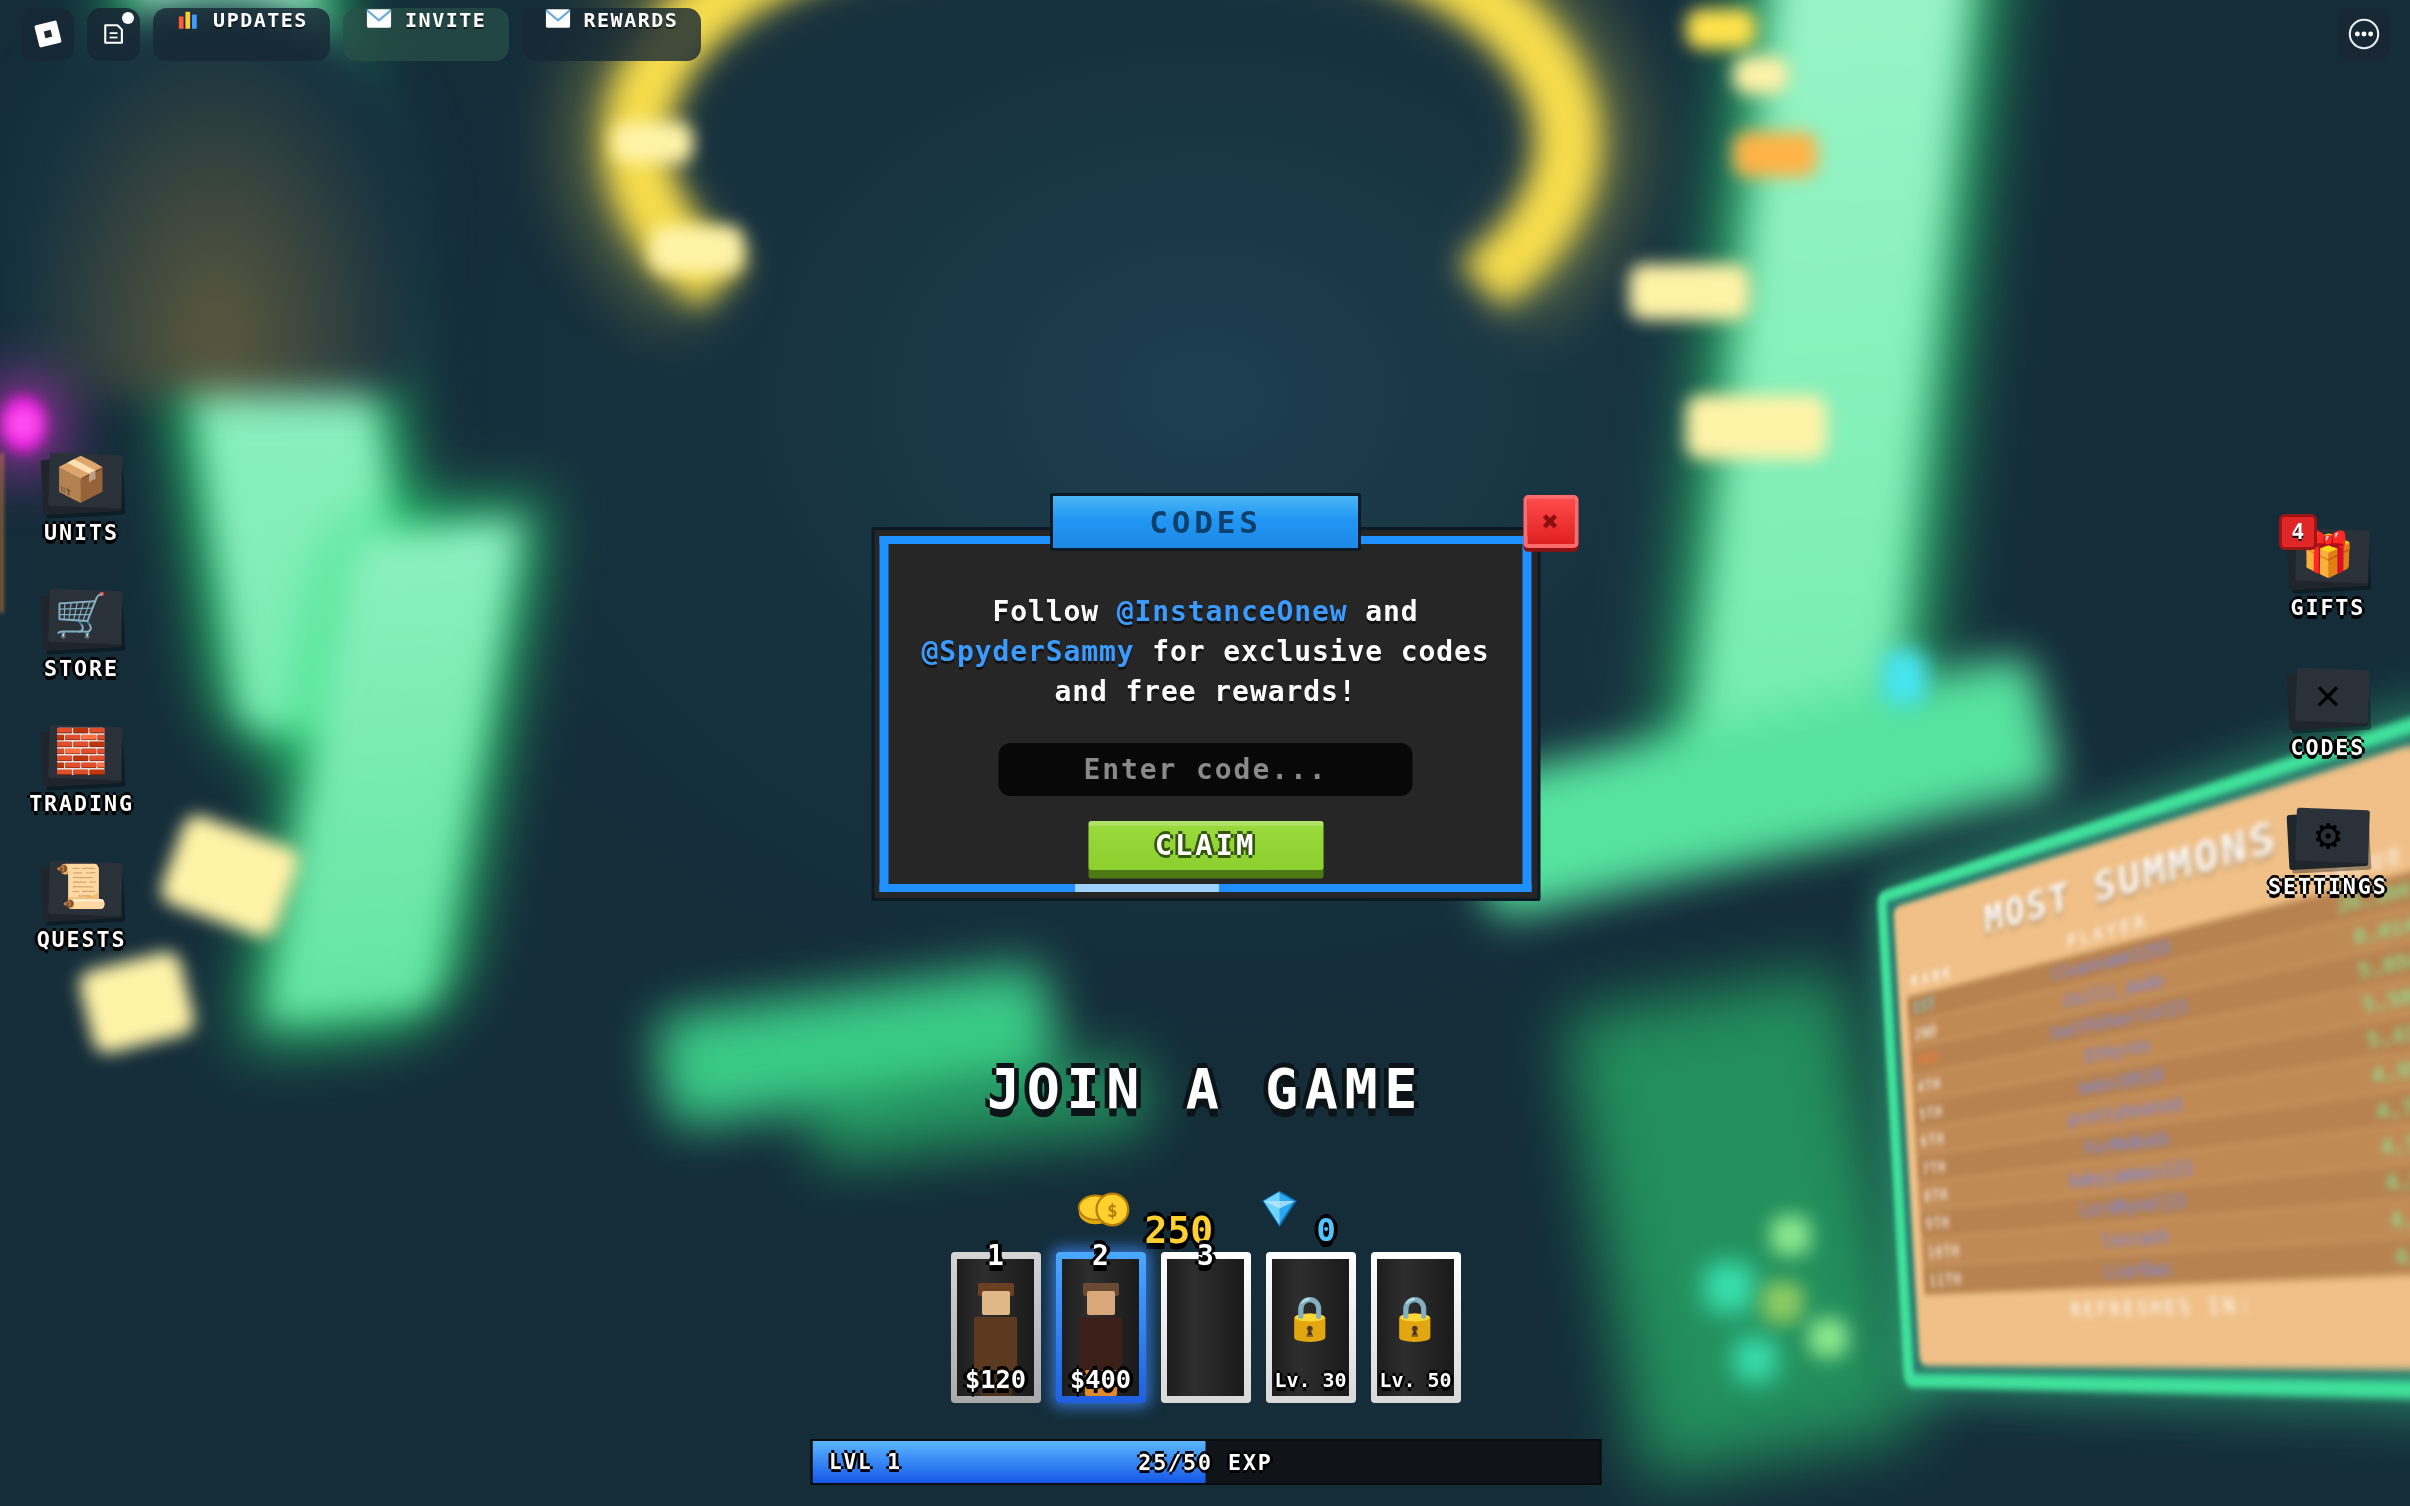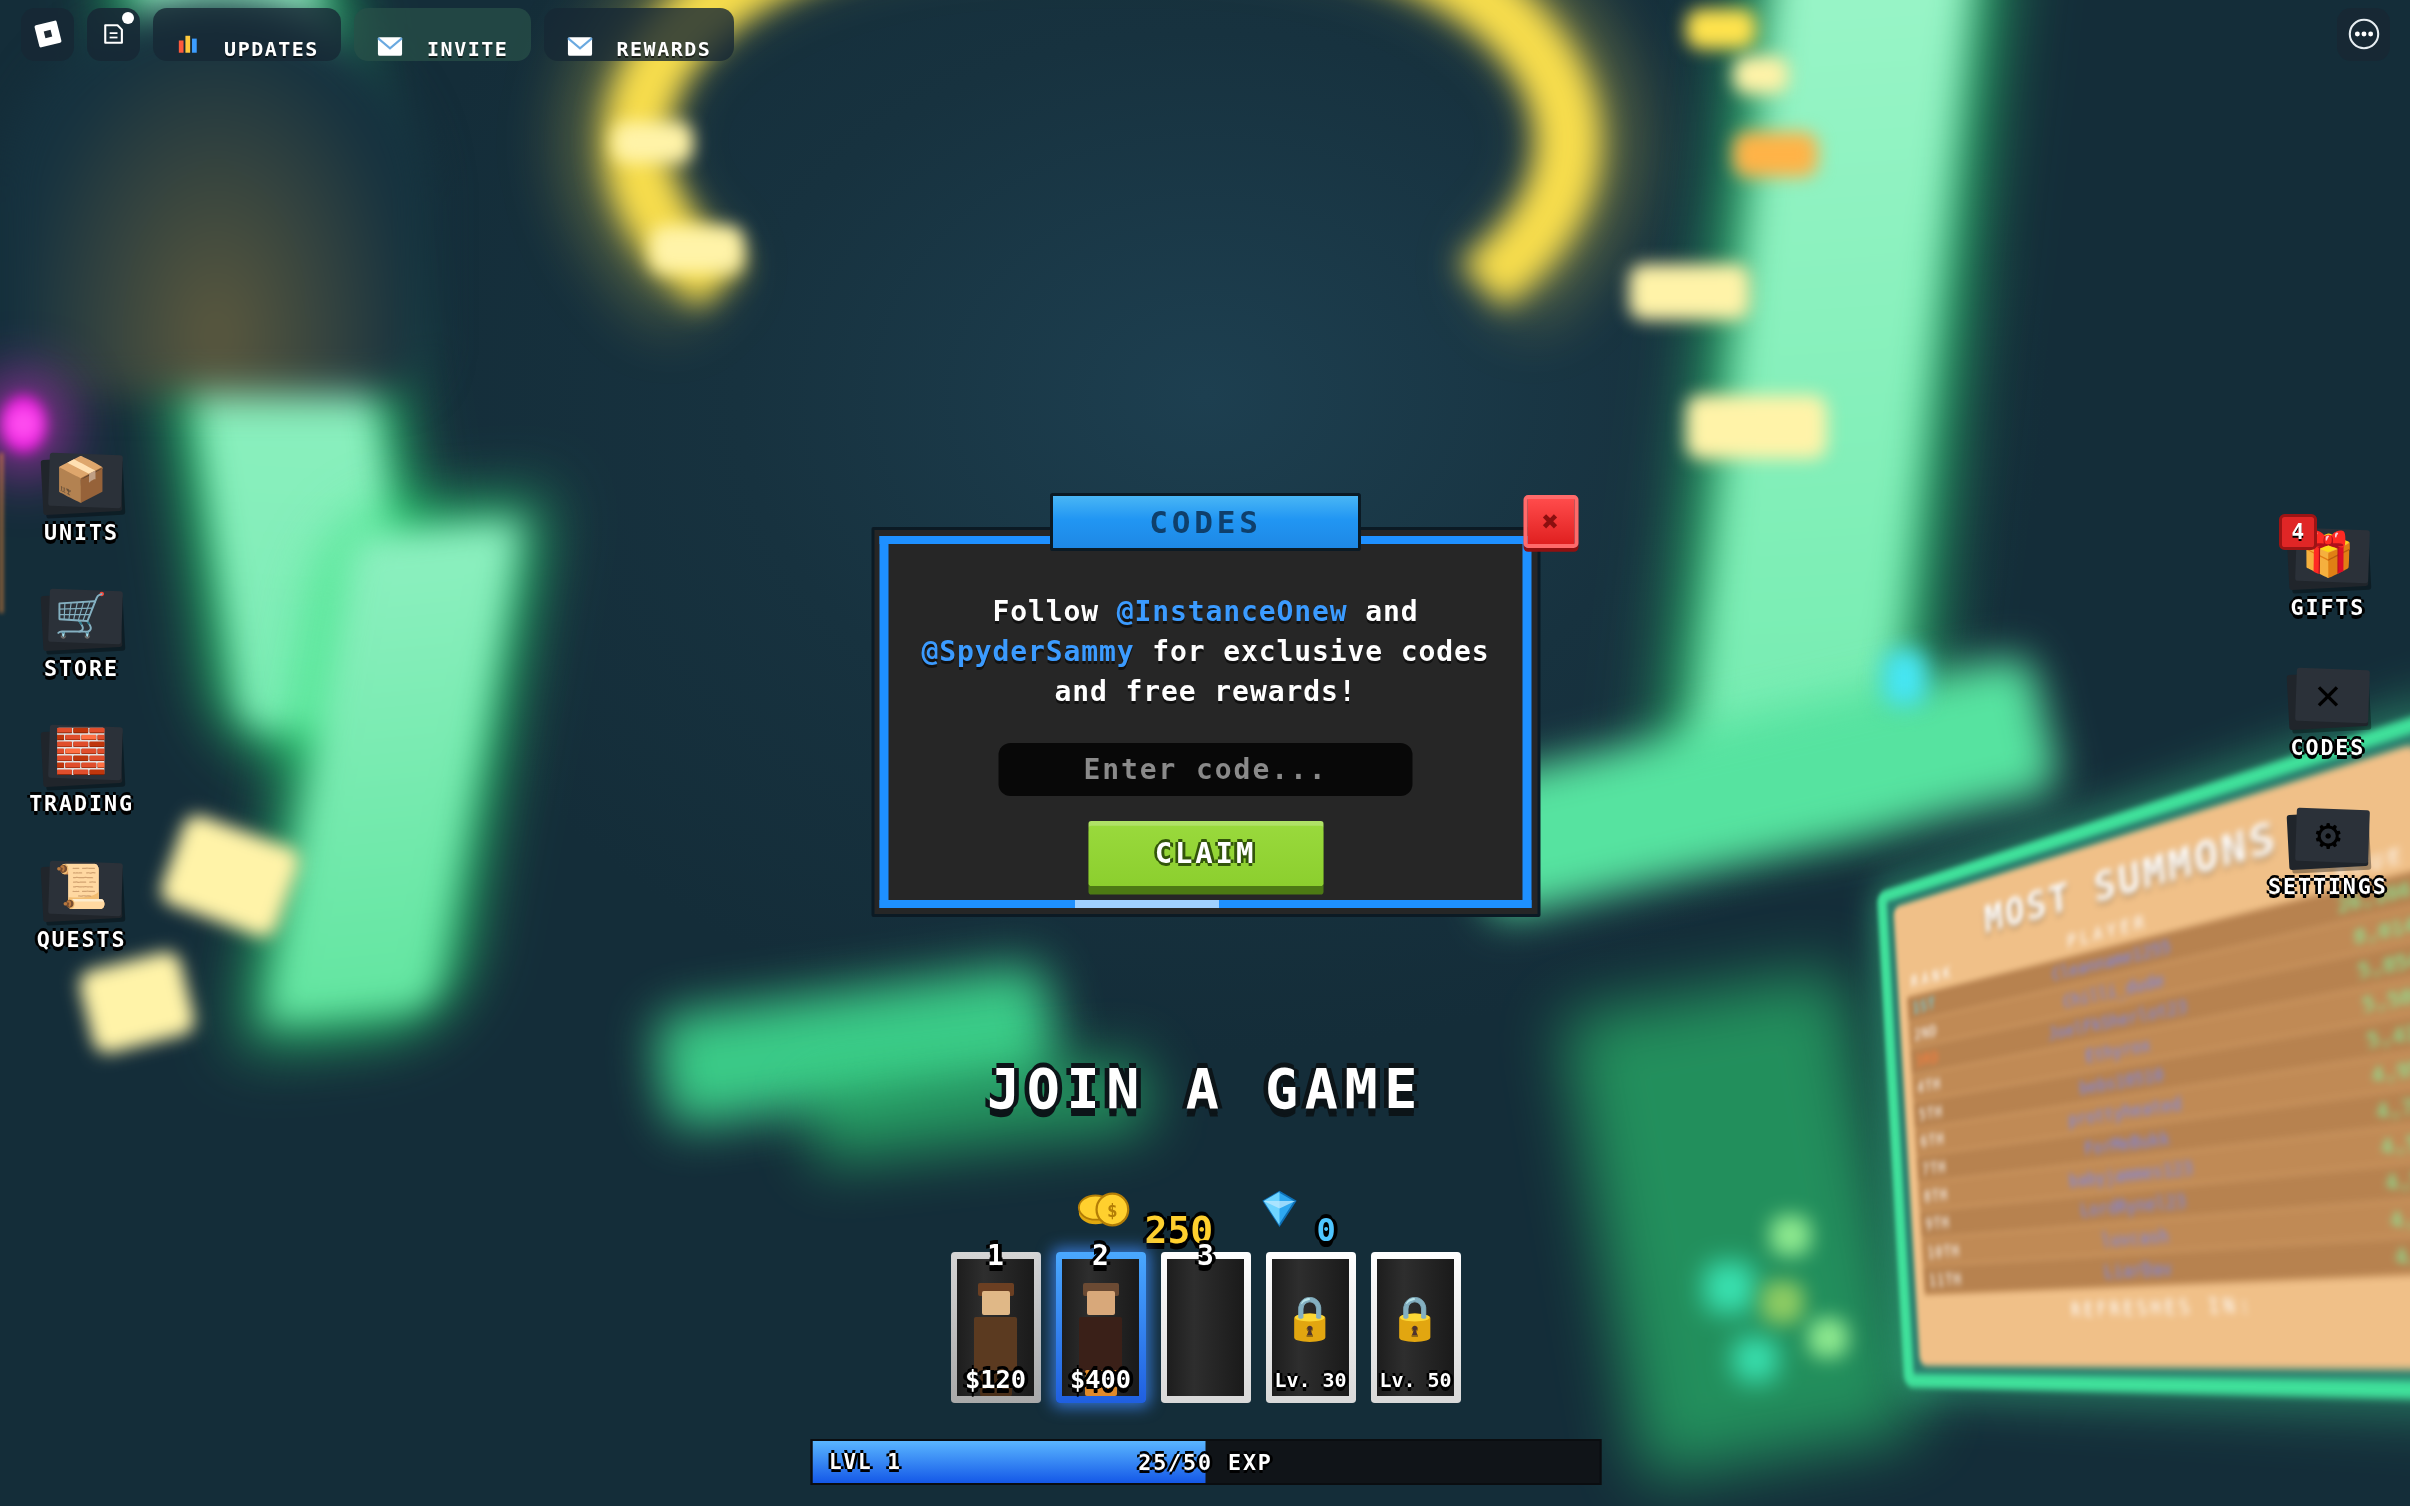--- a/index.html
+++ b/index.html
@@ -44,21 +44,21 @@
   #beam { left:1197px; top:405px; width:2.8px; height:160px; background:#e8883a; filter:blur(1.9px); opacity:.8; }
   
   .blk { position:absolute; border-radius:15px; filter:blur(8.5px); }
 
   
   #topbar { position:absolute; left:0; top:0; width:100%; height:68px; display:flex; align-items:center;
             gap:13px; padding:0 21px; z-index:40; }
   .rbx-btn { width:53px; height:53px; border-radius:14px; background:rgba(23,40,52,.88);
              display:flex; align-items:center; justify-content:center; position:relative; }
   .nav-pill { height:53px; border-radius:14px; background:rgba(23,40,52,.80); display:flex;
-              align-items:flex-end; gap:24px; padding:0 22.6px; }
+              align-items:flex-start; gap:13px; padding:0 22.6px; }
   .nav-pill .lbl { color:#fff; font-size:20px; font-weight:700; letter-spacing:1.5px;
                    font-family:"DejaVu Sans Mono", monospace; text-shadow:0 1.9px 0 rgba(0,0,0,.55); }
   #more-btn { position:absolute; right:21px; top:7.5px; width:53px; height:53px; border-radius:14px;
               background:rgba(23,40,52,.85); display:flex; align-items:center; justify-content:center; }
 
   
   .side { position:absolute; z-index:35; display:flex; flex-direction:column; align-items:center; }
   #left-menu { left:21px; top:443px; gap:34px; }
   #right-menu { right:22.6px; top:518px; gap:38px; }
   .menu-item { display:flex; flex-direction:column; align-items:center; gap:3.8px; width:121px; }
@@ -179,21 +179,21 @@
                     font-family:"DejaVu Sans Mono", monospace; }
   #modal-msg { text-align:center; font-size:28px; line-height:1.42; font-weight:700; color:#fff;
                font-family:"DejaVu Sans Mono", monospace; letter-spacing:0.9px;
                text-shadow:0 2.8px 0 rgba(0,0,0,.55); position:relative; z-index:2; }
   .handle { color:#3b9bff; }
   #code-input { margin:32px auto 0; width:414px; height:53px; background:#080808; border:none;
                 border-radius:12px; display:flex; align-items:center; justify-content:center;
                 position:relative; z-index:2; }
   #code-input span { color:#8a8a8a; font-size:28px; letter-spacing:1.9px; font-weight:700;
                      font-family:"DejaVu Sans Mono", monospace; }
-  #claim-btn { margin:24.5px auto 0; width:235px; height:65px; position:relative; z-index:2;
+  #claim-btn { margin:24.5px auto 0; width:235px; height:49px; position:relative; z-index:2;
                background:linear-gradient(180deg,#9ada3d,#8ccf2e); border-radius:2.8px;
                box-shadow:0 8.5px 0 #4d7a14, inset 0 4.7px 0 rgba(255,255,255,.22);
                display:flex; align-items:center; justify-content:center; }
   #claim-btn span { color:#fff; font-size:29px; font-weight:700; letter-spacing:2.8px;
                     font-family:"DejaVu Sans Mono", monospace;
                     text-shadow:-2.8px 0 0 #33560b,2.8px 0 0 #33560b,0 -2.8px 0 #33560b,0 2.8px 0 #33560b; }
 </style>
 </head>
 <body>
 

